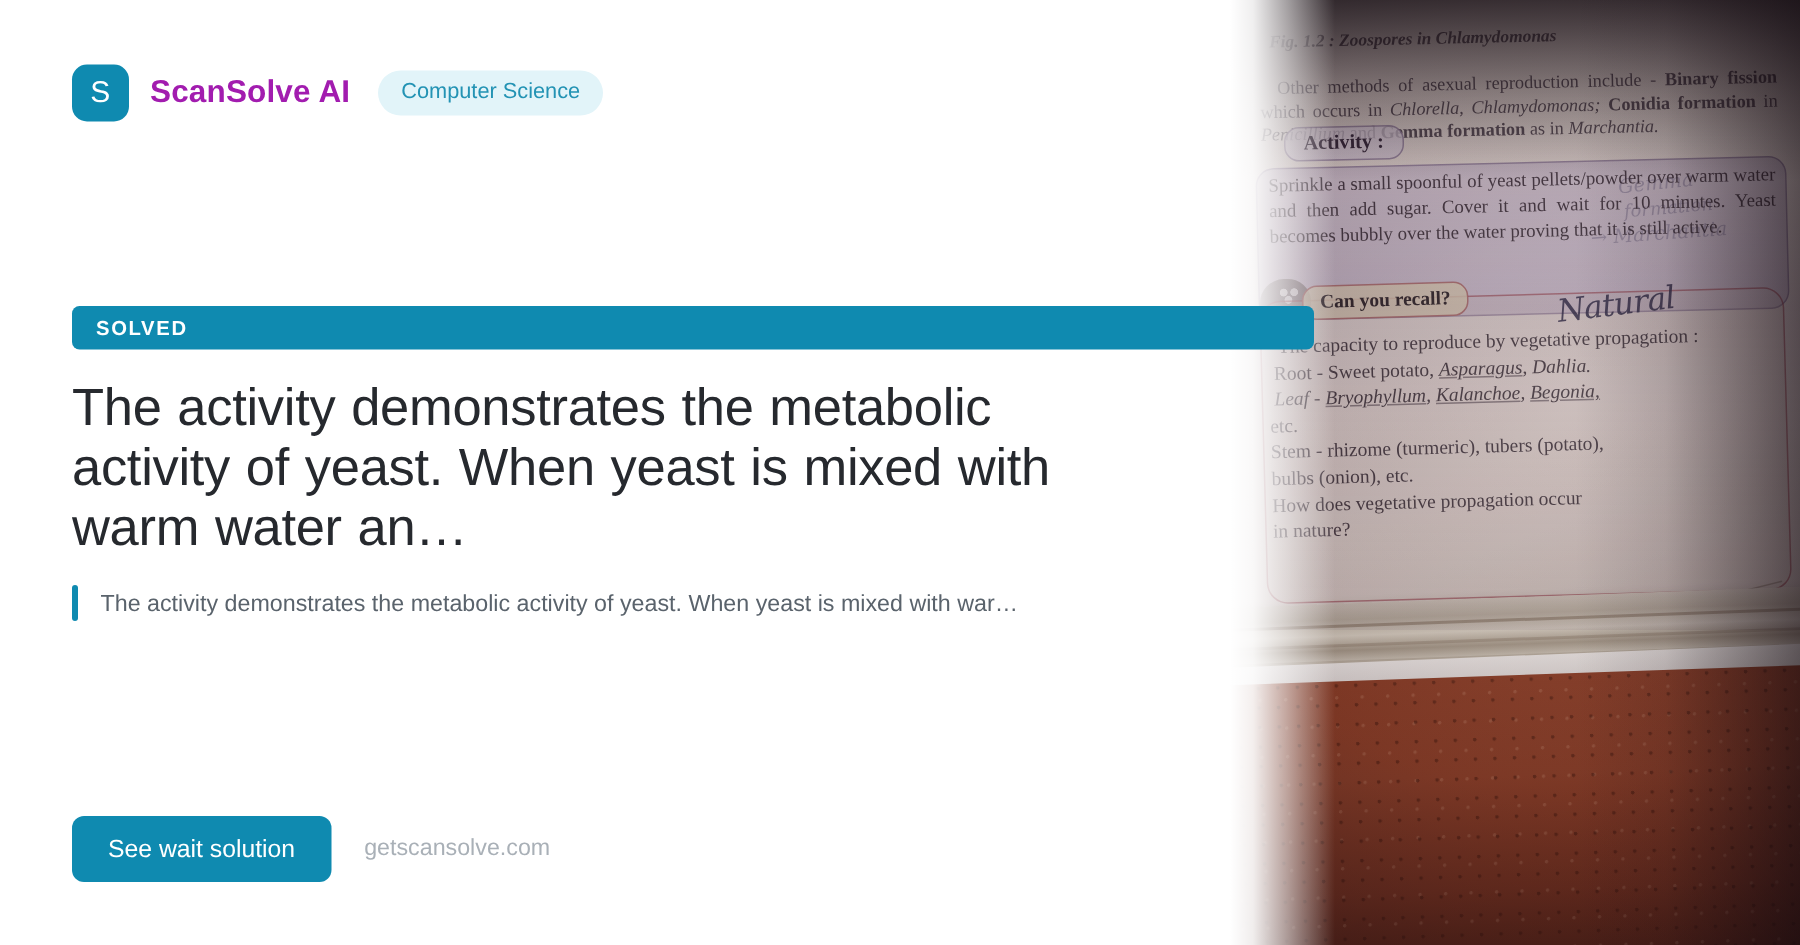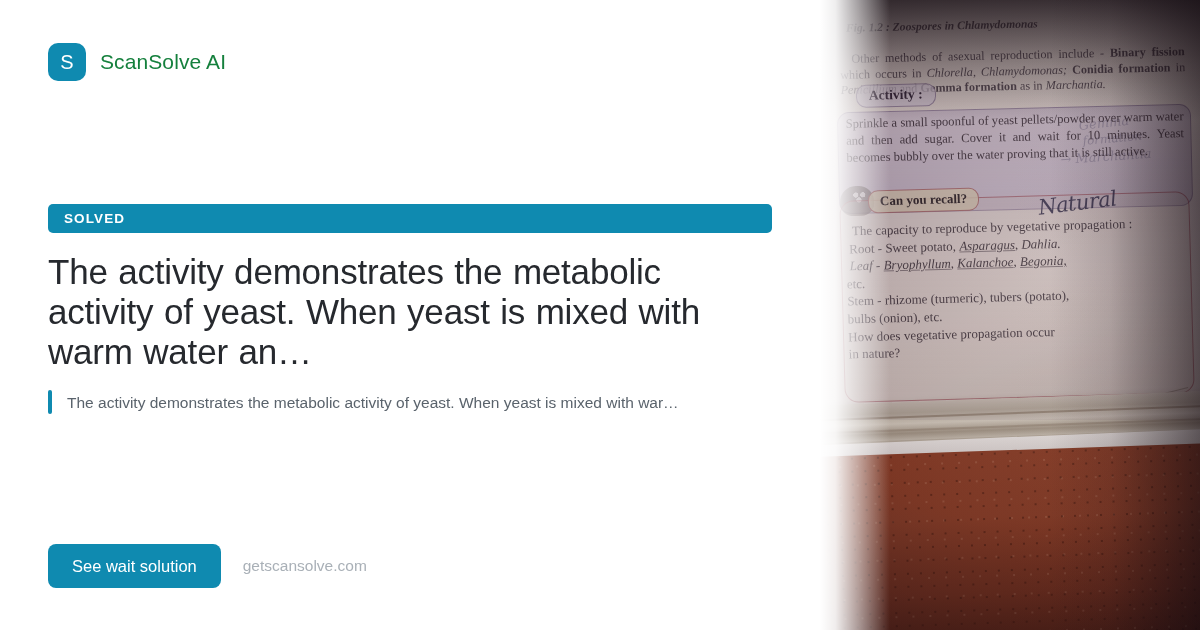--- a/index.html
+++ b/index.html
@@ -53,22 +53,22 @@
     font-size: 20px;
     font-weight: 400;
     display: flex;
     align-items: center;
     justify-content: center;
     letter-spacing: .2px;
     flex: 0 0 auto;
   }
   .brand-name {
     font-size: 21px;
-    color: #15803d;
-    font-weight: 400;
+    color: #a21caf;
+    font-weight: 700;
     letter-spacing: .1px;
     white-space: nowrap;
   }
   .subject-chip {
     margin-left: 5px;
     background: #e2f4f9;
     color: #2393b4;
     font-size: 14.5px;
     padding: 7px 15px 8px 15px;
     border-radius: 16px;
@@ -78,21 +78,21 @@
 
   
   .middle {
     flex: 1 1 auto;
     display: flex;
     flex-direction: column;
     justify-content: center;
     margin-top: -6px;
   }
   .status-banner {
-    width: 724px;
+    width: 828px;
     height: 29px;
     background: #0f8ab0;
     border-radius: 5px;
     display: flex;
     align-items: center;
     box-sizing: border-box;
     padding-left: 16px;
     margin-bottom: 19px;
   }
   .status-banner span {
@@ -482,20 +482,21 @@
       <div class="photo-rightdark"></div>
     </div>
     <div class="photo-fade"></div>
   </div>
 
   <div class="left-panel">
 
     <div class="brand-row">
       <div class="logo-badge">S</div>
       <div class="brand-name">ScanSolve AI</div>
+      <div class="subject-chip">Computer Science</div>
     </div>
 
     <div class="middle">
       <div class="status-banner">
         <span>SOLVED</span>
       </div>
 
       <h1 class="headline">The activity demonstrates the metabolic activity of yeast. When yeast is mixed with warm water an…</h1>
 
       <div class="excerpt-row">

